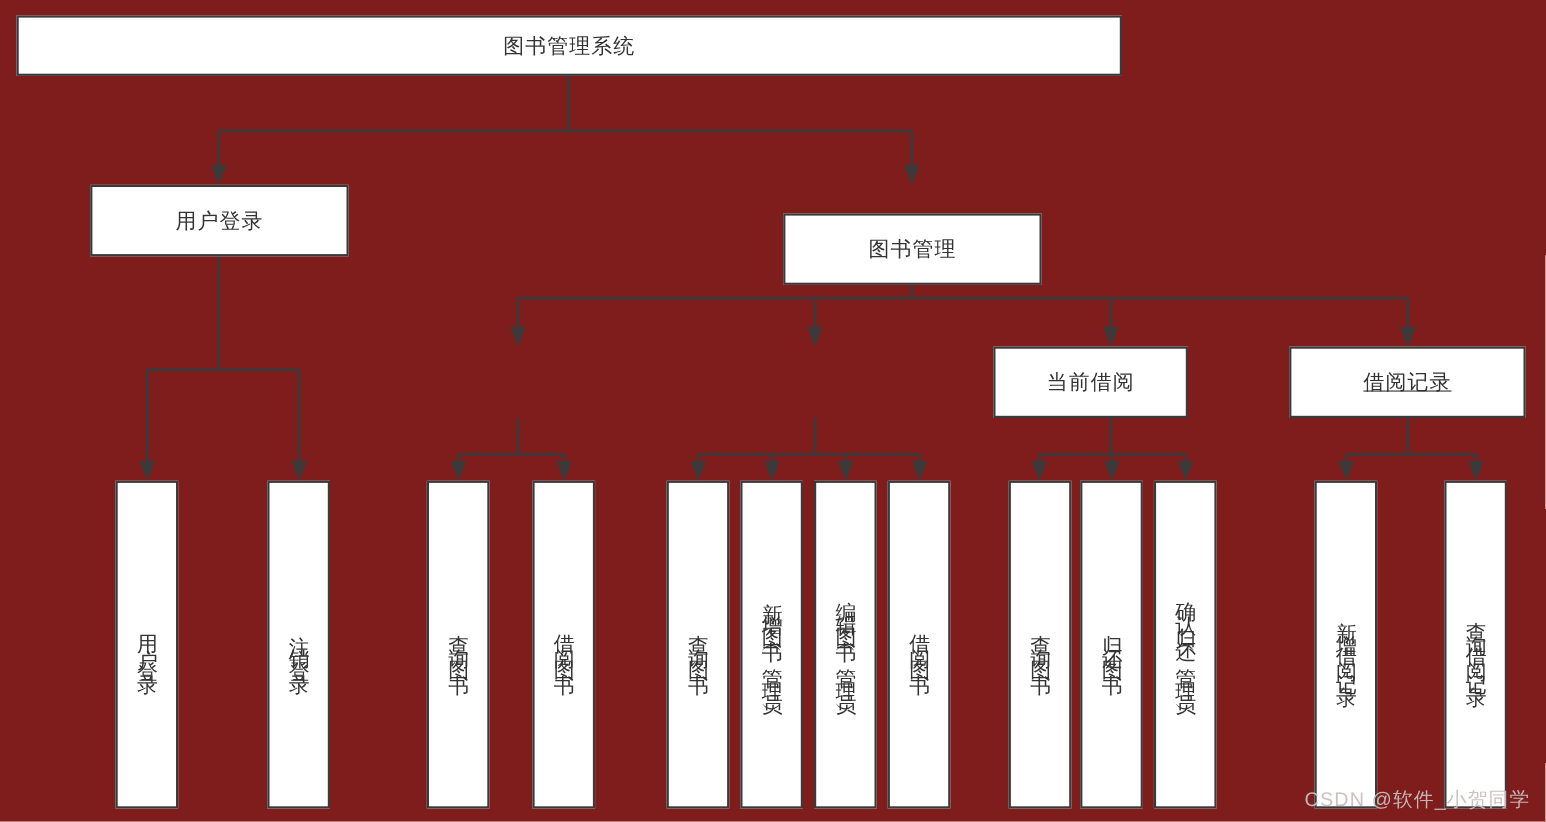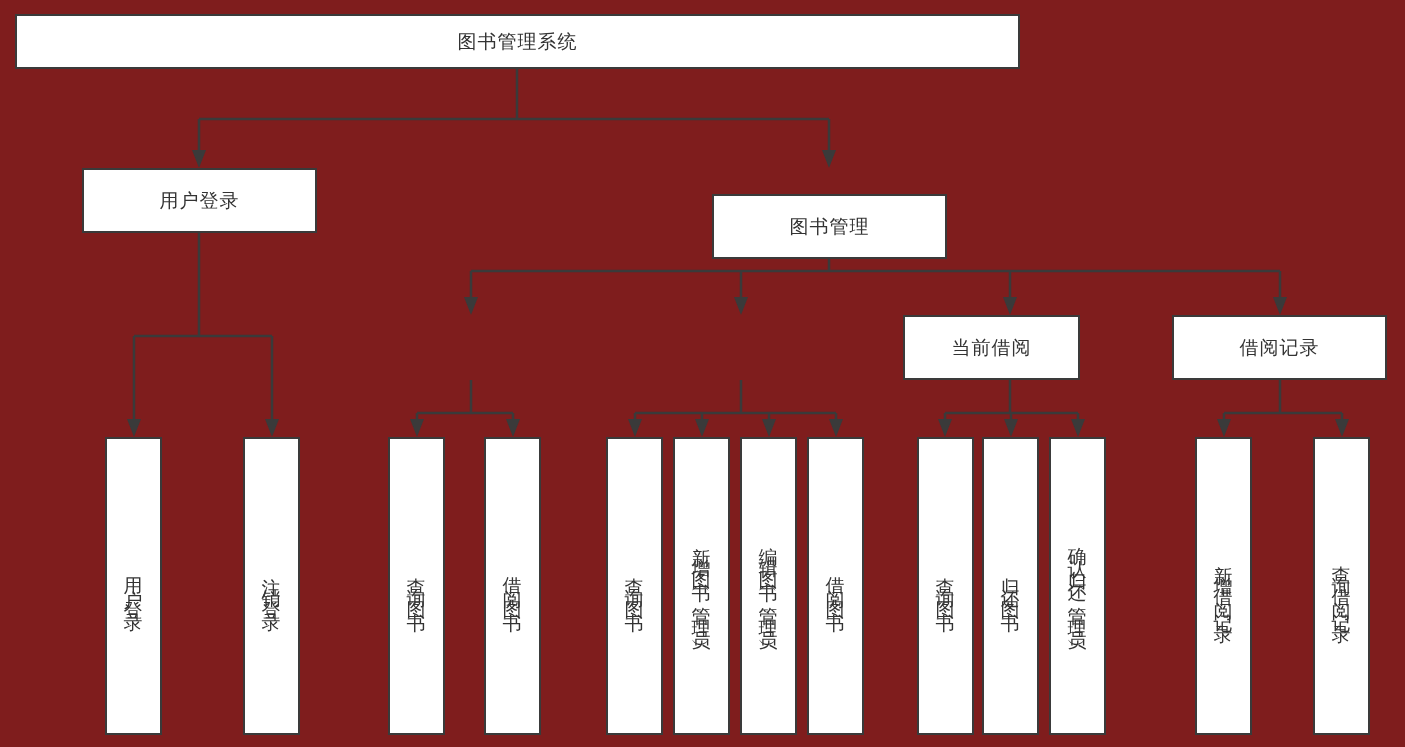--- a/index.html
+++ b/index.html
@@ -93,21 +93,21 @@
       <polygon points="1335,419 1349,419 1342,437"></polygon>
     </g>
   </svg>
 
   <div class="hnode" style="left:15px; top:14px; width:1005px; height:55px;">图书管理系统</div>
 
   <div class="hnode" style="left:82px; top:168px; width:235px; height:65px;">用户登录</div>
   <div class="hnode" style="left:712px; top:172px; width:235px; height:65px;margin-top:22px;">图书管理</div>
 
   <div class="hnode" style="left:903px; top:315px; width:177px; height:65px;">当前借阅</div>
-  <div class="hnode" style="left:1172px; top:315px; width:215px; height:65px;">借阅记录</div>
+  <div class="hnode" style="left:1172px; top:315px; width:215px; height:65px;text-decoration:underline;">借阅记录</div>
 
   <div class="vnode" style="left:105px;">
     <span class="vtext">用户登录</span>
   </div>
   <div class="vnode" style="left:243px;">
     <span class="vtext">注销登录</span>
   </div>
 
   <div class="vnode" style="left:388px;">
     <span class="vtext">查询图书</span>
@@ -139,14 +139,15 @@
     <span class="vtext">确认归还（管理员）</span>
   </div>
 
   <div class="vnode" style="left:1195px;">
     <span class="vtext">新增借阅记录</span>
   </div>
   <div class="vnode" style="left:1313px;">
     <span class="vtext">查询借阅记录</span>
   </div>
 
+  <div id="watermark">CSDN @软件_小贺同学</div>
 
 </div>
 
 </body></html>

